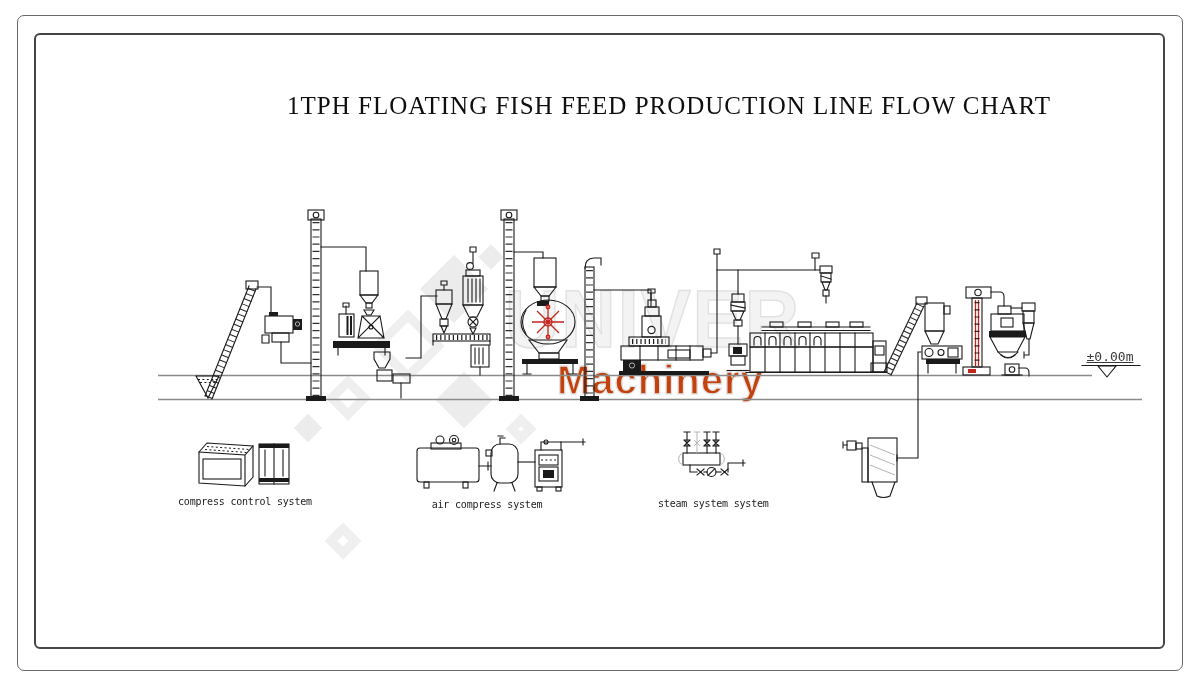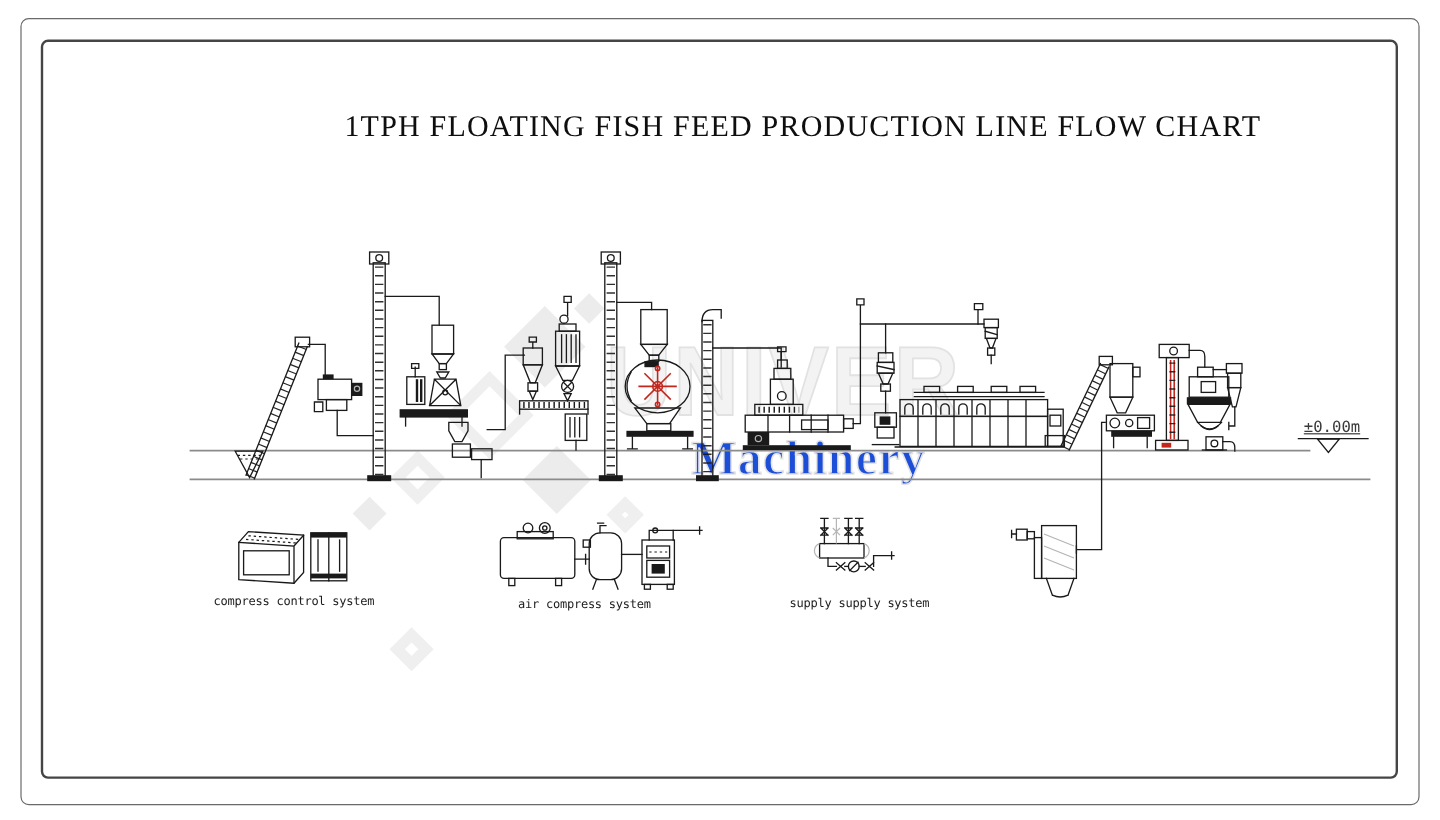--- a/index.html
+++ b/index.html
@@ -19,23 +19,23 @@
   .title{position:absolute;left:287px;top:92px;width:752px;text-align:center;
     font-family:"Liberation Serif", serif;font-size:25px;letter-spacing:1px;
     color:#0e0e0e;white-space:nowrap;}
 
   
   .watermark{position:absolute;left:0;top:0;width:1200px;height:683px;z-index:1;}
   .wm-big{position:absolute;left:505px;top:272px;width:340px;
     font-family:"Liberation Sans", sans-serif;font-weight:bold;font-size:82px;
     color:#f3f3f3;-webkit-text-stroke:1.5px #e2e2e2;letter-spacing:2px;
     transform:scaleX(.92);transform-origin:left top;white-space:nowrap;}
-  .wm-small{position:absolute;left:576px;top:358px;width:260px;
-    font-family:Liberation Serif, serif;font-weight:bold;font-size:40px;
-    color:#1d4ed8;-webkit-text-stroke:1.3px #e4e4e4;letter-spacing:1px;white-space:nowrap;}
+  .wm-small{position:absolute;left:557px;top:358px;width:260px;
+    font-family:Liberation Sans, sans-serif;font-weight:bold;font-size:40px;
+    color:#c2410c;-webkit-text-stroke:1.3px #e4e4e4;letter-spacing:1px;white-space:nowrap;}
   .dm{position:absolute;transform:rotate(45deg);}
   .dm.f{background:var(--wm);}
   .dm.o{border:9px solid #efefef;background:transparent;}
 
   svg.draw{position:absolute;left:0;top:0;z-index:2;}
   .ln{fill:none;stroke:var(--ink);stroke-width:1.1;stroke-linecap:square}
   .fl{fill:var(--ink);stroke:none}
   .dsh{fill:none;stroke:var(--ink);stroke-width:1;stroke-dasharray:2 2.4}
   .gnd{stroke:var(--ground);stroke-width:1.4}
   .lat{stroke:var(--ink);stroke-width:8;stroke-dasharray:1 4.5;fill:none;opacity:.95}
@@ -401,16 +401,16 @@
       <line x1="870" y1="445" x2="895" y2="455" class="lt"></line>
       <line x1="870" y1="455" x2="895" y2="465" class="lt"></line>
       <line x1="870" y1="465" x2="895" y2="475" class="lt"></line>
       <path d="M872,482 L877,496 M895,482 L890,496 M877,496 Q883.5,499 890,496" class="ln"></path>
       <path d="M897,458 H918 V352 H921 M897,455 V461" class="ln"></path>
     </g>
   </svg>
 
   <div class="syslabel" style="left:178px;top:496px;width:128px">compress control system</div>
   <div class="syslabel" style="left:430px;top:499px;width:114px">air compress system</div>
-  <div class="syslabel" style="left:658px;top:498px;width:110px">supply supply system</div>
+  <div class="syslabel" style="left:658px;top:498px;width:110px">steam system system</div>
   <div class="elev-label">±0.00m</div>
 
 </div>
 
 </body></html>

